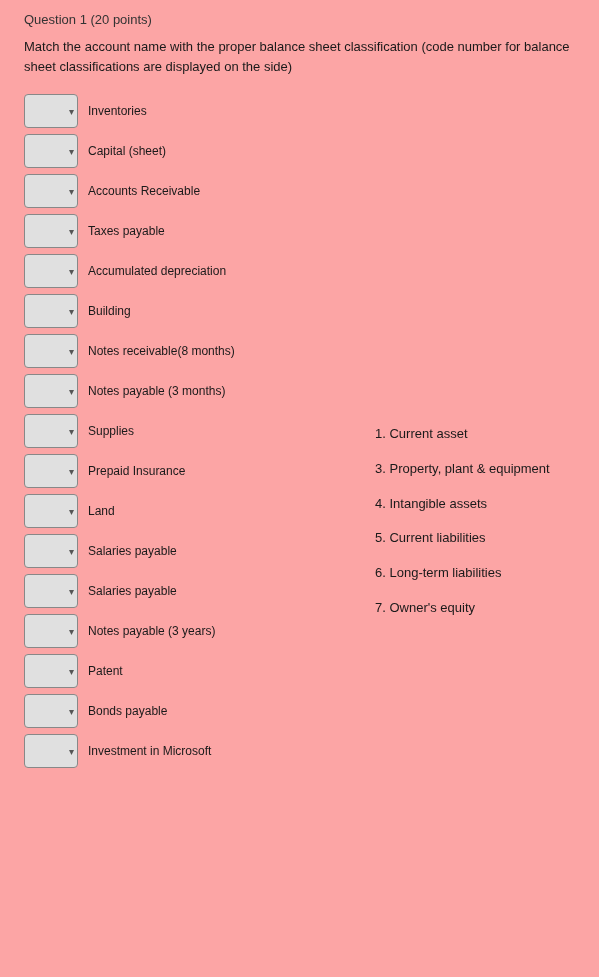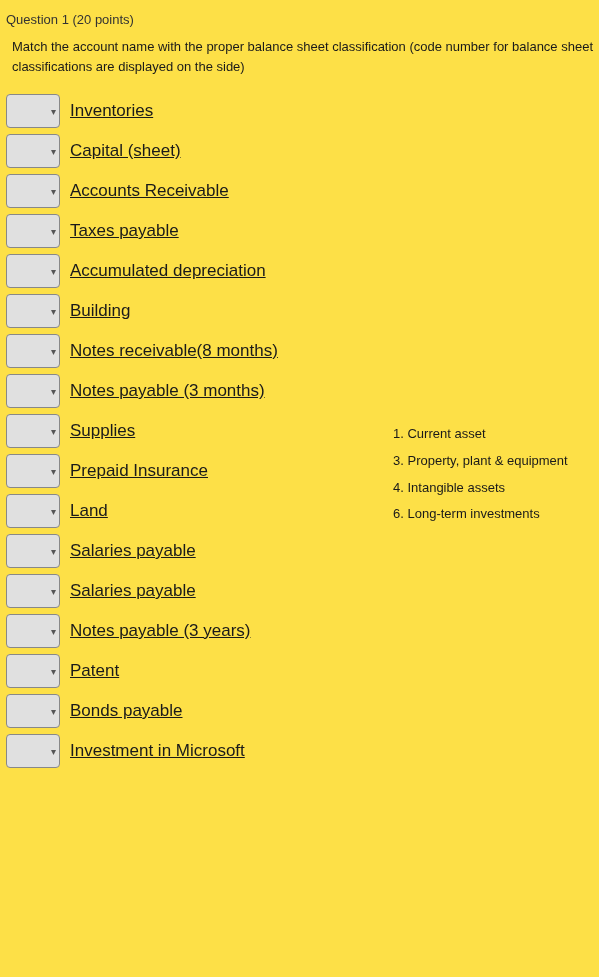--- a/index.html
+++ b/index.html
@@ -11,38 +11,37 @@
     body {
       background-color: #c8c8c8;
       font-family: Arial, sans-serif;
       font-size: 14px;
       width: 599px;
       min-height: 977px;
       color: #1a1a1a;
     }
 
     .page-container {
-      background-color: #fde047;
-      padding: 12px 6px;
+      background-color: #fca5a5;
+      padding: 12px 24px;
       min-height: 977px;
     }
 
     .question-header {
       font-size: 13px;
       color: #333;
       margin-bottom: 10px;
       font-weight: normal;
     }
 
     .instructions {
       font-size: 13px;
       color: #1a1a1a;
       margin-bottom: 18px;
       line-height: 1.5;
-      margin-left: 6px;
     }
 
     .main-content {
       display: flex;
       flex-direction: row;
       gap: 0;
     }
 
     .left-column {
       flex: 1;
@@ -50,21 +49,21 @@
       flex-direction: column;
       gap: 0;
     }
 
     .right-column {
       width: 210px;
       padding-left: 10px;
       padding-top: 330px;
       display: flex;
       flex-direction: column;
-      gap: 6px;
+      gap: 14px;
     }
 
     .account-row {
       display: flex;
       align-items: center;
       margin-bottom: 6px;
       gap: 10px;
     }
 
     .dropdown-select {
@@ -105,23 +104,22 @@
       position: absolute;
       right: 4px;
       top: 50%;
       transform: translateY(-50%);
       font-size: 10px;
       color: #555;
       pointer-events: none;
     }
 
     .account-label {
-      font-size: 17px;
-      color: #1a1a1a;
-      text-decoration: underline;
+      font-size: 12px;
+      color: #1a1a1a;
     }
 
     .classification-item {
       font-size: 13px;
       color: #1a1a1a;
       line-height: 1.6;
     }
   </style>
 </head>
 <body>
@@ -200,16 +198,18 @@
         <div class="account-row">
           <div class="dropdown-wrapper"><select class="dropdown-select"><option value=""></option><option value="1">1</option><option value="2">2</option><option value="3">3</option><option value="4">4</option><option value="5">5</option><option value="6">6</option><option value="7">7</option></select><span class="dropdown-arrow">▾</span></div>
           <span class="account-label">Investment in Microsoft</span>
         </div>
       </div>
     <div class="right-column">
 
     <div class="classification-item"><span>1.</span> <span>Current asset</span></div>
         <div class="classification-item"><span>3.</span> <span>Property, plant &amp; equipment</span></div>
         <div class="classification-item"><span>4.</span> <span>Intangible assets</span></div>
-        <div class="classification-item"><span>6.</span> <span>Long-term investments</span></div>
+        <div class="classification-item"><span>5.</span> <span>Current liabilities</span></div>
+        <div class="classification-item"><span>6.</span> <span>Long-term liabilities</span></div>
+        <div class="classification-item"><span>7.</span> <span>Owner's equity</span></div>
       </div>
   </div>
 </div>
 
 </body></html>

